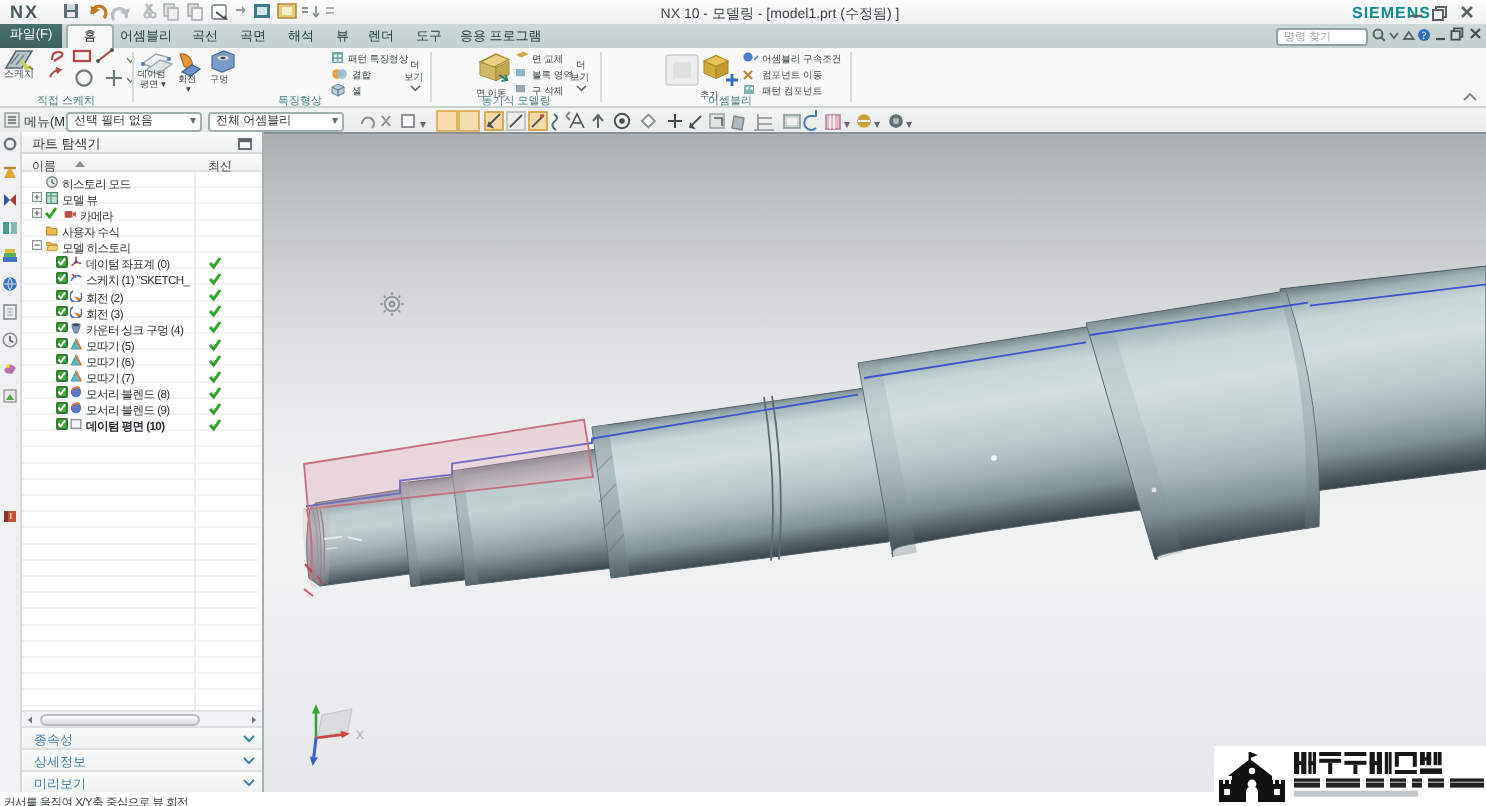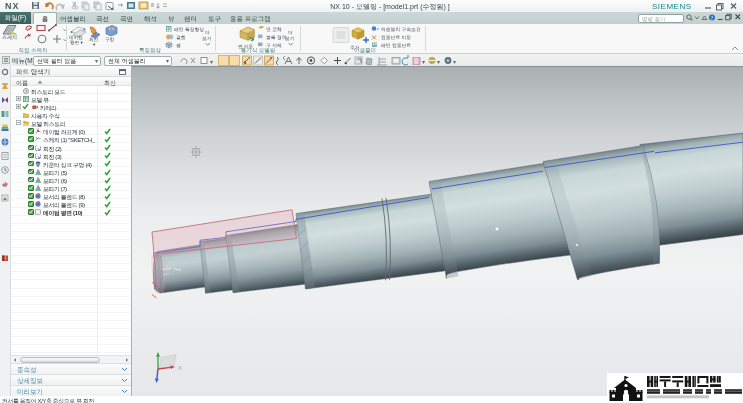--- a/index.html
+++ b/index.html
@@ -31,21 +31,21 @@
       <path d="M93 4 l-2 2 0-4z" fill="#9aa0a2"></path>
   <rect x="97" y="1" width="8" height="7" fill="#3f7d8c"></rect>
       <rect x="98.5" y="2.5" width="5" height="4" fill="#d7e4e7"></rect>
   <rect x="109" y="1" width="9" height="7" fill="#e8c87a" stroke="#b09040" stroke-width="0.8"></rect>
       <rect x="111" y="2.5" width="5" height="4" fill="#f7eecd"></rect>
   <path d="M121 3 l3 0 M121 5 l3 0" stroke="#8a9294" stroke-width="1"></path>
   <path d="M128 2 v5 M126.5 5.5 l1.5 1.8 1.5-1.8" fill="none" stroke="#8a9294" stroke-width="0.9"></path>
   <path d="M133 3 h4 M133 5.5 h4" stroke="#9aa0a2" stroke-width="0.8"></path>
  </svg>
  <span class="abs" style="left:300px;top:2px;width:180px;text-align:center;font-size:7px;color:#3c4446">NX 10 - 모델링 - [model1.prt (수정됨) ]</span>
- <span class="abs" style="left:652px;top:2px;font-size:8px;font-weight:normal;color:#0f8a92;letter-spacing:0.5px">SIEMENS</span>
+ <span class="abs" style="left:676px;top:2px;font-size:8px;font-weight:bold;color:#0f8a92;letter-spacing:0.5px">SIEMENS</span>
  <svg class="abs" style="left:704px;top:2px" width="38" height="9" viewBox="0 0 38 9">
   <path d="M1 6 h6" stroke="#5a6264" stroke-width="1.2"></path>
   <rect x="14" y="1.5" width="5" height="5" fill="none" stroke="#5a6264" stroke-width="1"></rect>
       <rect x="12.5" y="3" width="5" height="5" fill="#f5f6f7" stroke="#5a6264" stroke-width="1"></rect>
   <path d="M27 1.5 l5 5 M32 1.5 l-5 5" stroke="#5a6264" stroke-width="1.3"></path>
  </svg>
 </div>
 
 <div class="abs" style="left:0;top:12px;width:743px;height:12px;background:linear-gradient(#ccd8d5,#c2d0cd)">
  <div class="abs" style="left:0;top:0;width:31px;height:12px;background:linear-gradient(#49706d,#3a5f5c);color:#fff;font-size:6.5px;text-align:center;line-height:12px">파일(F)</div>

